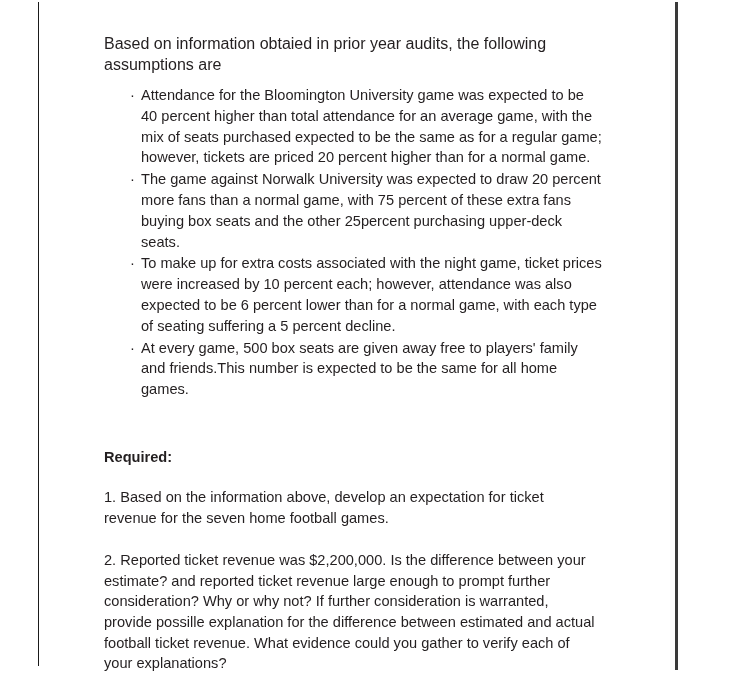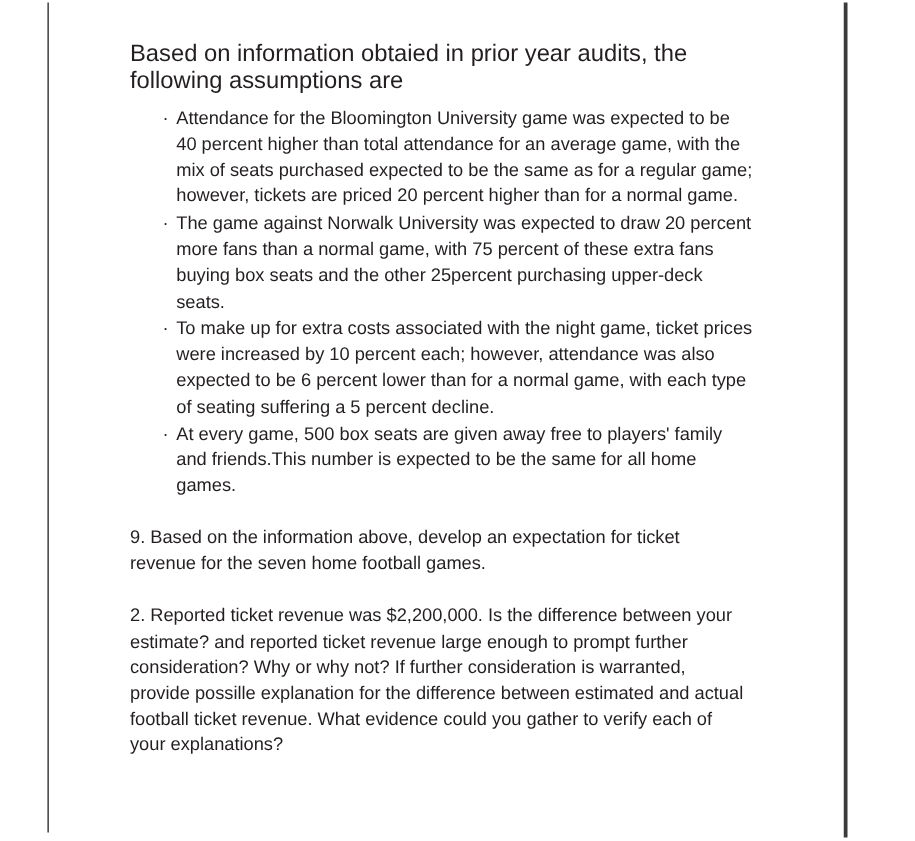--- a/index.html
+++ b/index.html
@@ -45,21 +45,21 @@
   }
 
   .content {
     position: absolute;
     left: 104px;
     top: 33px;
     width: 500px;
   }
 
   .intro {
-    font-size: 19px;
+    font-size: 16px;
     line-height: 21px;
     margin: 0 0 10px 0;
     text-indent: 0;
   }
   .intro .cont {
     display: block;
     padding-left: 6px;
   }
 
   .bullets {
@@ -128,18 +128,19 @@
       <li>
         <span class="marker">·</span>
         <span class="btext">To make up for extra costs associated with the night game, ticket prices were increased by 10 percent each; however, attendance was also expected to be 6 percent lower than for a normal game, with each type of seating suffering a 5 percent decline.</span>
       </li>
       <li>
         <span class="marker">·</span>
         <span class="btext">At every game, 500 box seats are given away free to players' family and friends.This number is expected to be the same for all home games.</span>
       </li>
     </ul>
 
+    <p class="required">Required:</p>
 
-    <p class="qitem q1">9. Based on the information above, develop an expectation for ticket revenue for the seven home football games.</p>
+    <p class="qitem q1">1. Based on the information above, develop an expectation for ticket revenue for the seven home football games.</p>
     <p class="qitem q2">2. Reported ticket revenue was $2,200,000. Is the difference between your estimate? and reported ticket revenue large enough to prompt further consideration? Why or why not? If further consideration is warranted, provide possille explanation for the difference between estimated and actual football ticket revenue. What evidence could you gather to verify each of your explanations?</p>
 
   </div>
 </div>
 
 </body></html>

